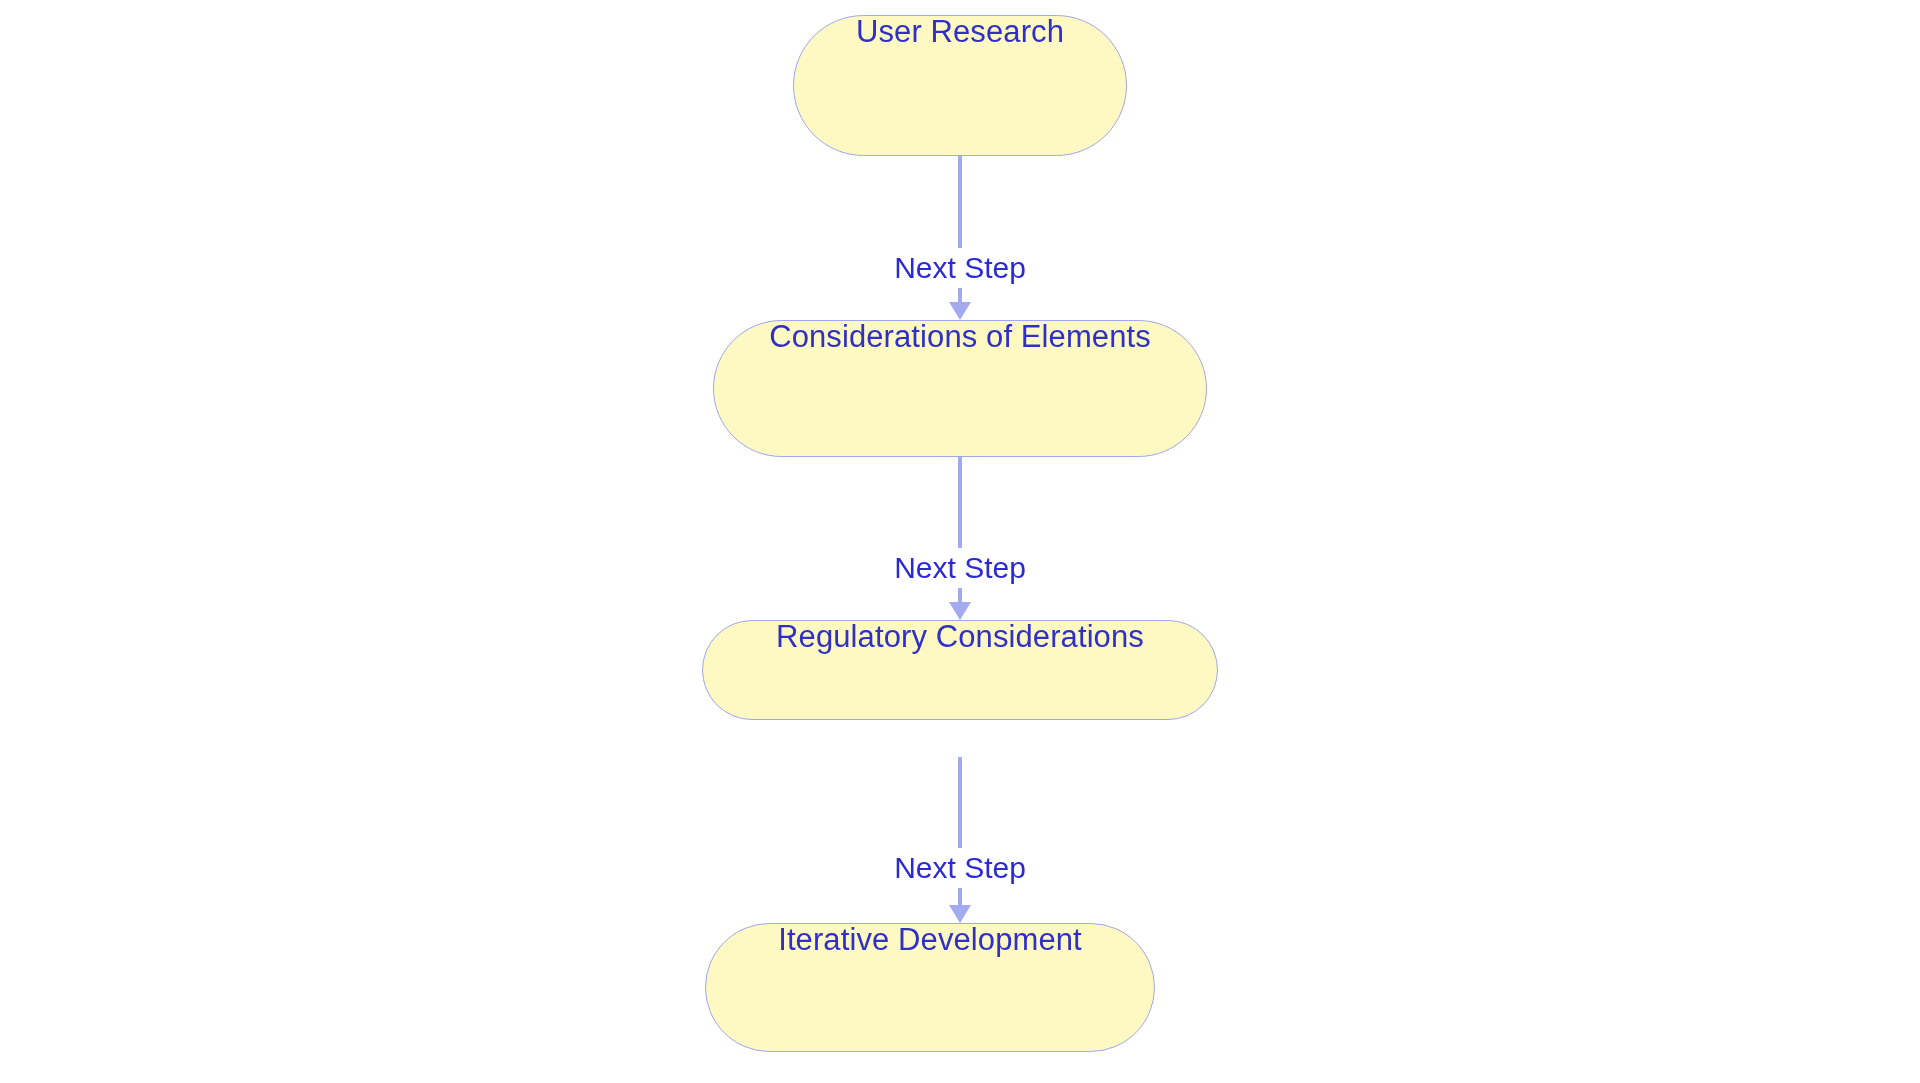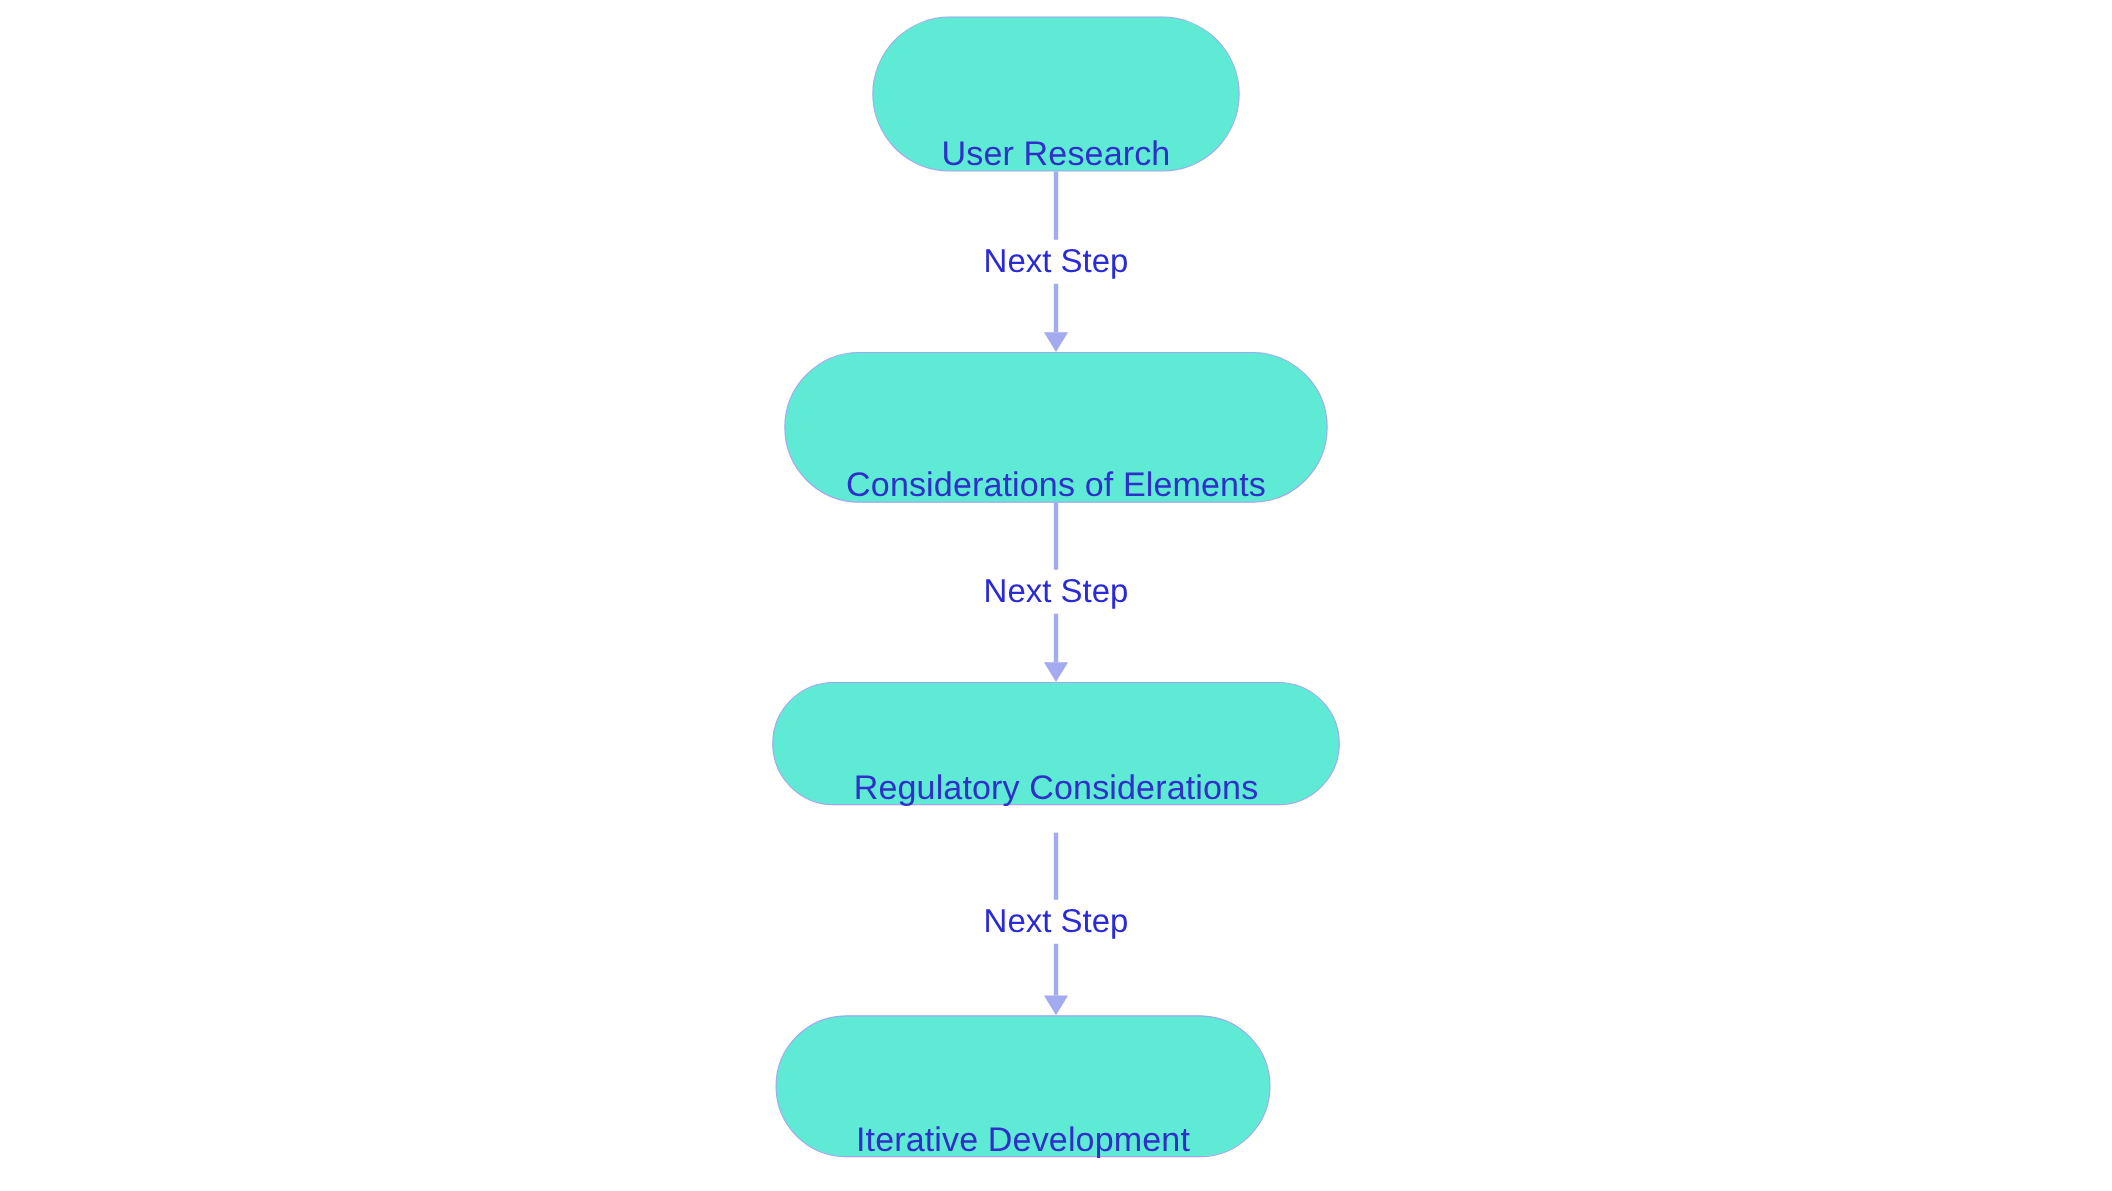--- a/index.html
+++ b/index.html
@@ -21,25 +21,25 @@
   #flow-svg {
     position: absolute;
     left: 0;
     top: 0;
     width: 1920px;
     height: 1083px;
   }
   .node {
     position: absolute;
     box-sizing: border-box;
-    background: #5eead4;
+    background: #fef9c3;
     border: 1.6px solid #9ea7ef;
     border-radius: 999px;
     display: flex;
-    align-items: flex-end;
+    align-items: flex-start;
     justify-content: center;
     z-index: 3;
   }
   .node-label {
     color: #2f2fc9;
     font-family: "Liberation Sans", sans-serif;
     font-size: 31px;
     font-weight: 400;
     letter-spacing: 0.1px;
     line-height: 1;
@@ -52,20 +52,21 @@
     transform: translate(-50%, -50%);
     background: #ffffff;
     color: #2a2ad6;
     font-family: "Liberation Sans", sans-serif;
     font-size: 30px;
     font-weight: 400;
     line-height: 1;
     white-space: nowrap;
     padding: 5px 9px;
     text-align: center;
+    margin-top: 30px;
   }
 </style>
 </head>
 <body>
 
 <div id="canvas">
 
   <svg id="flow-svg" viewBox="0 0 1920 1083" xmlns="http://www.w3.org/2000/svg">
     <g id="edges-group">
         <rect x="958" y="156" width="4" height="146" fill="#a3aaf0"></rect>
@@ -77,21 +78,21 @@
       </g>
   </svg>
 
   <div id="nodes-layer">
       <div class="node" style="left: 793px; top: 15px; width: 334px; height: 141px;">
         <span class="node-label">User Research</span>
       </div>
       <div class="node" style="left: 713px; top: 320px; width: 494px; height: 137px;">
         <span class="node-label">Considerations of Elements</span>
       </div>
-      <div class="node" style="left: 702px; top: 620px; width: 516px; height: 112px;">
+      <div class="node" style="left: 702px; top: 620px; width: 516px; height: 100px;">
         <span class="node-label">Regulatory Considerations</span>
       </div>
       <div class="node" style="left: 705px; top: 923px; width: 450px; height: 129px;">
         <span class="node-label">Iterative Development</span>
       </div>
     </div>
   <div id="edge-labels-layer">
       <div class="edge-label" style="left: 960px; top: 238px;">Next Step</div>
       <div class="edge-label" style="left: 960px; top: 538px;">Next Step</div>
       <div class="edge-label" style="left: 960px; top: 838px;">Next Step</div>

